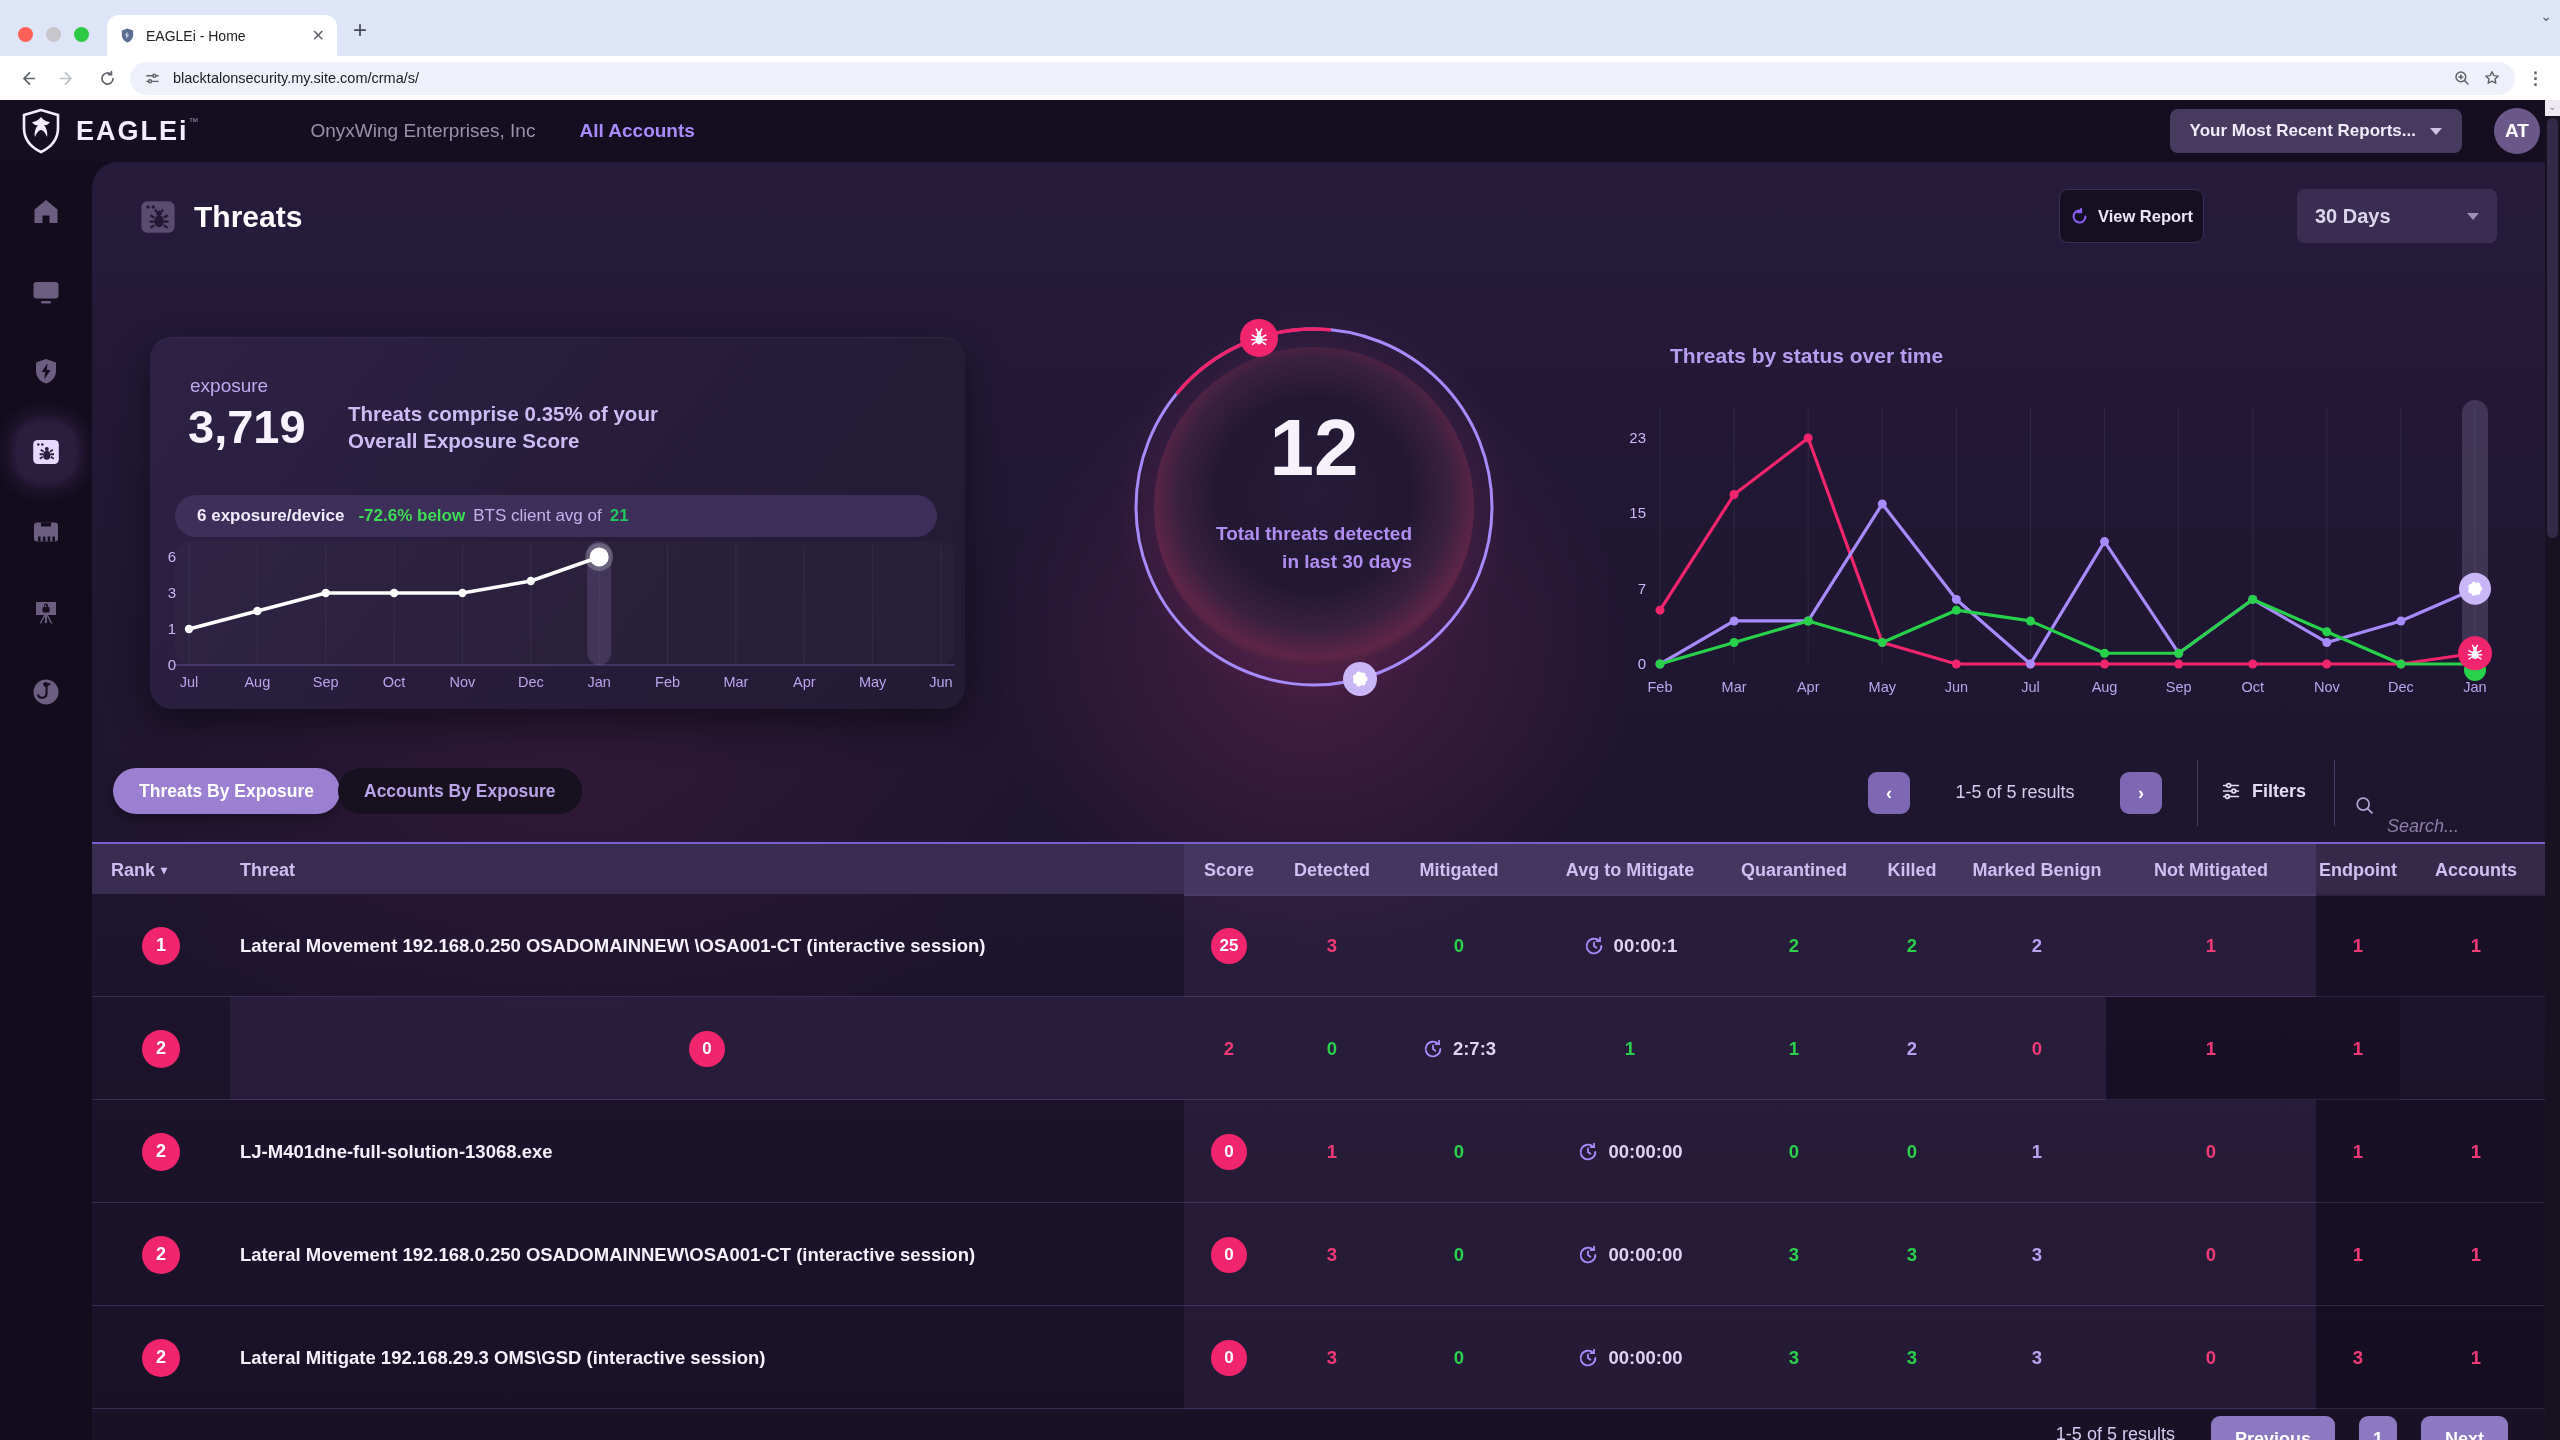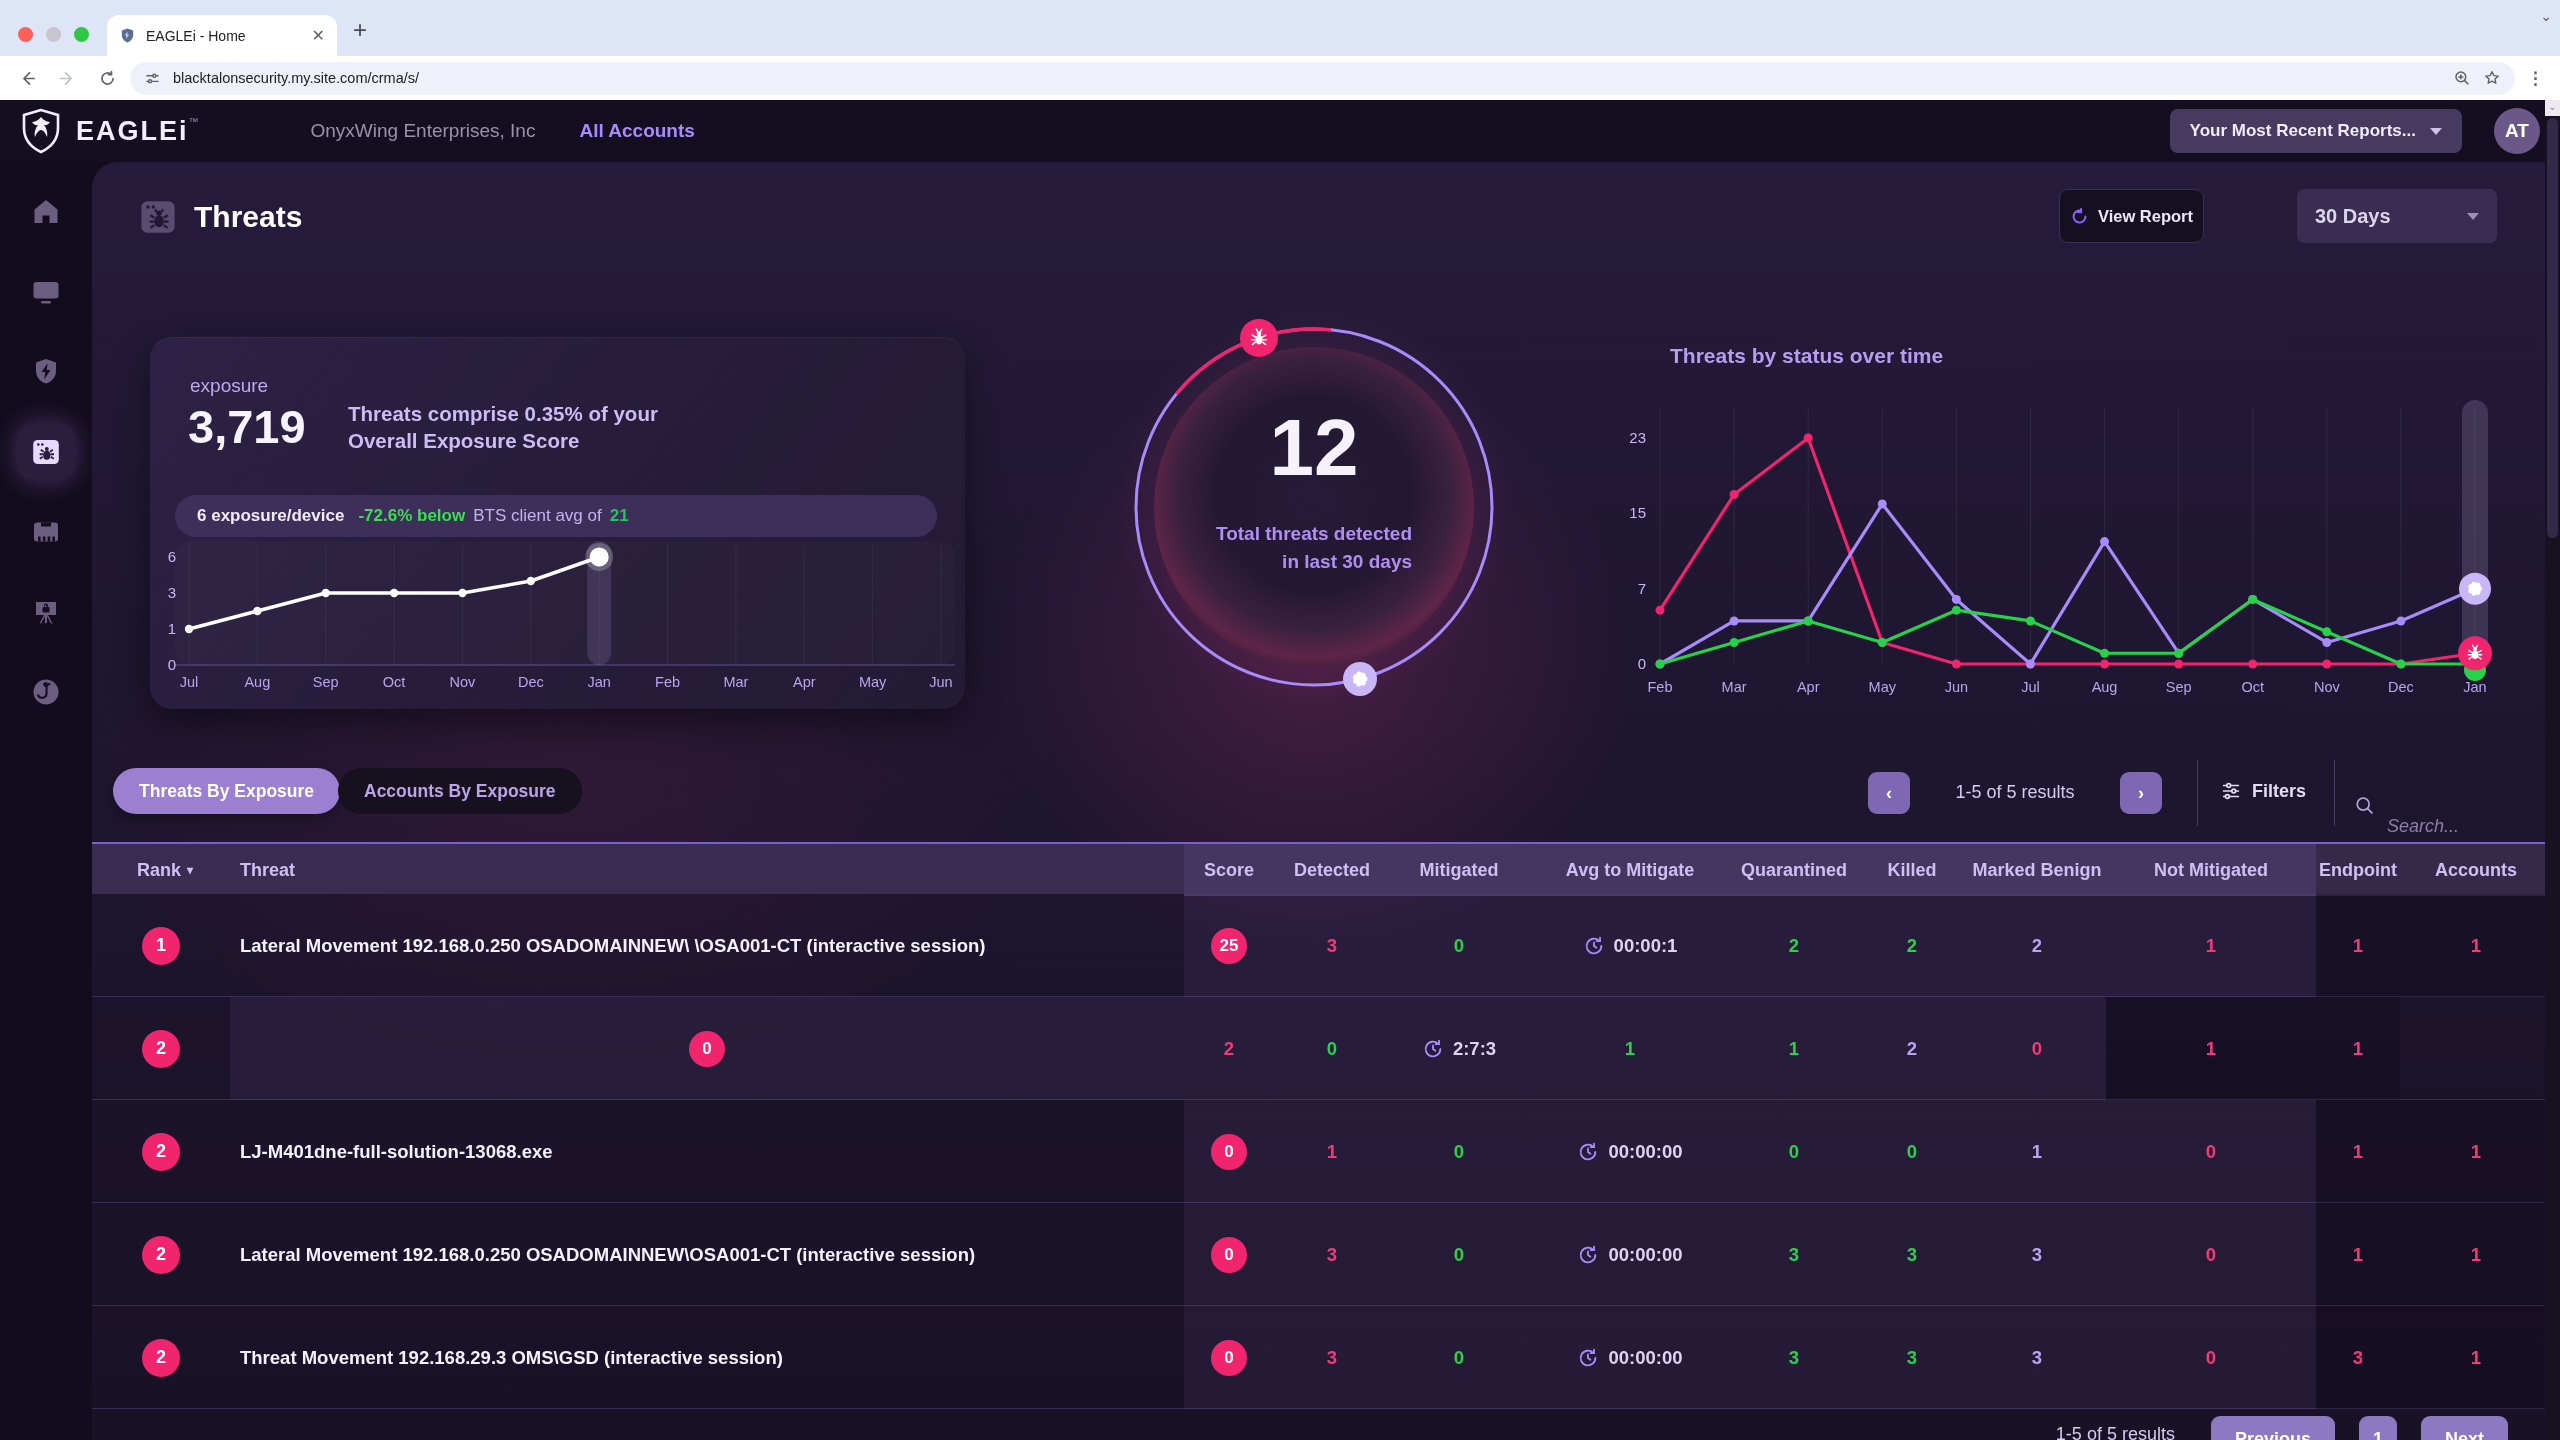--- a/index.html
+++ b/index.html
@@ -108,21 +108,21 @@
   .searchbox input { background:transparent; border:none; outline:none; color:#8d7fa8; font-size:18px;
     font-style:italic; width:140px; font-family:"Liberation Sans",sans-serif;margin-top:42px; }
   .searchbox input::placeholder{color:#8d7fa8;}
 
   
   .table { position:absolute; left:0px; top:680px; width:2468px; }
   .trow { display:grid; grid-template-columns:138px 954px 90px 116px 138px 204px 124px 112px 138px 210px 84px 152px; align-items:center; }
   .thead { height:52px; background:#382c50; border-top:2px solid #7a5fd0; }
   .thead .cell { color:#cfbff3; font-size:18px; font-weight:bold; text-align:center; }
   .thead .cell.band { background:#43365f; height:52px; line-height:52px; }
-  .thead .c-rank { text-align:left; padding-left:45px; display:flex; align-items:center; gap:6px; }
+  .thead .c-rank { text-align:left; padding-left:19px; display:flex; align-items:center; gap:6px; }
   .thead .c-threat { text-align:left; padding-left:10px; }
   .tbody .trow { height:103px; border-bottom:1px solid rgba(120,98,170,0.32); }
   .tbody .cell { text-align:center; font-size:18.5px; font-weight:bold; height:103px;
     display:flex; align-items:center; justify-content:center; }
   .tbody .cell.band { background:rgba(136,112,182,0.10); }
   .cell.darkcol { background:rgba(5,2,12,0.18); }
   .thead .cell.darkcol { background:#342948; height:52px; line-height:52px; }
   .rankb { width:38px; height:38px; border-radius:50%; background:#f1256d; color:#fff; font-size:18px;
     font-weight:bold; display:flex; align-items:center; justify-content:center; }
   .c-threatcell { justify-content:flex-start !important; padding-left:10px; color:#f4f1fa; font-size:19px; }
@@ -643,21 +643,21 @@
                 <div class="cell band c-green">3</div>
                 <div class="cell band c-purple">3</div>
                 <div class="cell band c-pink">0</div>
                 <div class="cell darkcol c-pink">1</div>
                 <div class="cell darkcol c-pink">1</div>
               </div>
               <div class="trow">
                 <div class="cell ">
                   <span class="rankb">2</span>
                 </div>
-                <div class="cell c-threatcell">Threat Movement 192.168.29.3 OMS\GSD (interactive session)</div>
+                <div class="cell c-threatcell">Lateral Mitigate 192.168.29.3 OMS\GSD (interactive session)</div>
                 <div class="cell band">
                   <span class="scoreb">0</span>
                 </div>
                 <div class="cell band c-pink">3</div>
                 <div class="cell band c-green">0</div>
                 <div class="cell band">
                   <span class="avgwrap">
                     <svg width="22" height="22" viewBox="0 0 24 24" fill="none" stroke="#a78bfa" stroke-width="2" stroke-linecap="round">
                       <path d="M20 12a8 8 0 1 1-2.3-5.6M18.6 2.8v3.8h-3.8"></path>
                       <path d="M12 8.2V12l2.6 1.9"></path>

